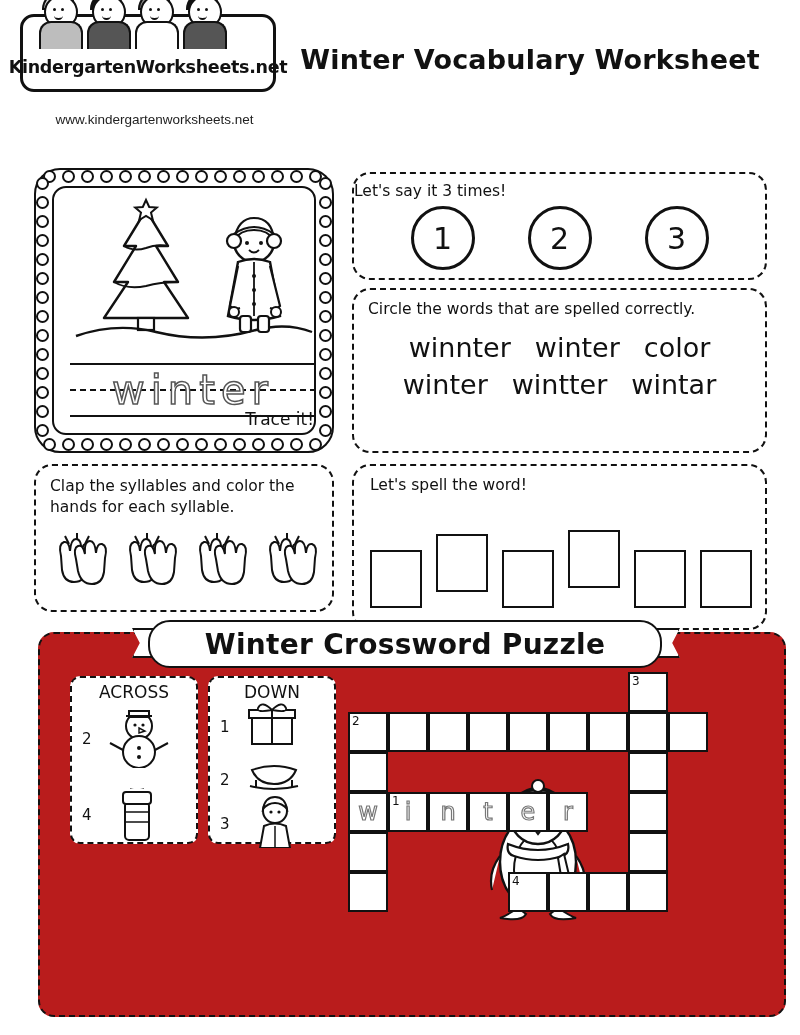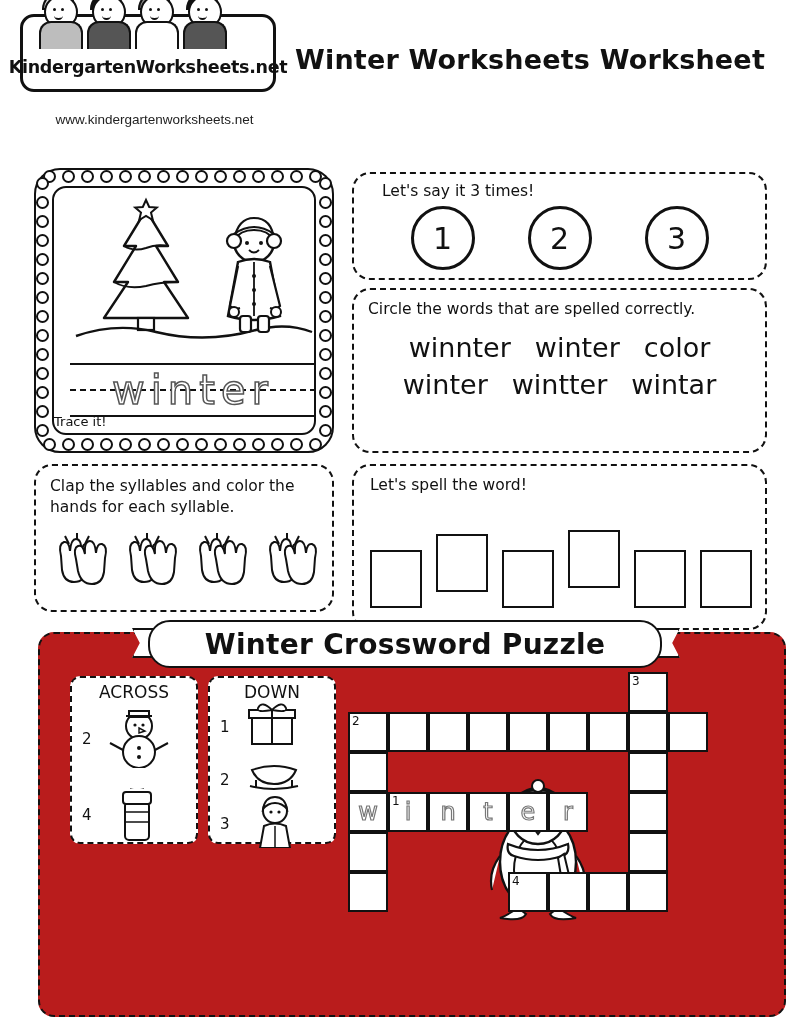--- a/index.html
+++ b/index.html
@@ -98,27 +98,27 @@
   .tree-scene{position:absolute;left:14px;top:8px;width:250px;height:160px;}
   .trace-lines{position:absolute;left:16px;top:175px;width:246px;height:54px;}
   .trace-lines .solid{position:absolute;left:0;width:100%;height:0;border-top:2px solid #111;}
   .trace-lines .dash{position:absolute;left:0;width:100%;height:0;border-top:2px dashed #111;}
   .trace-word{
     position:absolute;left:0;top:4px;width:100%;text-align:center;
     font-family:"DejaVu Sans", sans-serif;font-size:40px;letter-spacing:6px;
     color:#fff;-webkit-text-stroke:1.5px #555;
   }
   .trace-it{
-    position:absolute;left:0;bottom:4px;width:100%;text-align:left;
-    font-family:"DejaVu Sans", sans-serif;font-size:13px;color:#111;
+    position:absolute;left:0;bottom:4px;width:100%;text-align:right;
+    font-family:"DejaVu Sans", sans-serif;font-size:17px;color:#111;
   }
 
   
   .say3{left:352px;top:172px;width:415px;height:108px;}
-  .say3 .lbl{position:absolute;left:28px;top:8px;}
+  .say3 .lbl{position:absolute;left:0;top:8px;}
   .circles{position:absolute;left:0;top:32px;width:100%;display:flex;justify-content:space-around;padding:0 30px;box-sizing:border-box;}
   .num-circle{
     width:58px;height:58px;border:3px solid #111;border-radius:50%;
     display:flex;align-items:center;justify-content:center;
     font-family:"DejaVu Sans", sans-serif;font-size:30px;color:#111;background:#fff;
   }
 
   
   .spellbox{left:352px;top:288px;width:415px;height:165px;}
   .spellbox .lbl{position:absolute;left:14px;top:10px;font-size:15.5px;}
@@ -229,21 +229,21 @@
           <div class="body dark"></div>
         </div>
       </div>
       <div class="logo-text">
         <span>Kindergarten</span><span>Worksheets</span><span class="dotnet">.net</span>
       </div>
     </div>
   </div>
   <div class="site-url">www.kindergartenworksheets.net</div>
 
-  <div class="worksheet-title">Winter Worksheets Worksheet</div>
+  <div class="worksheet-title">Winter Vocabulary Worksheet</div>
 
   <div class="trace-outer">
     <div class="scallop-ring"></div>
     <div class="scallop-dots" id="scallopDots">
         <i style="left: 8.5px; top: 2px;"></i>
         <i style="left: 8.5px; top: 270px;"></i>
         <i style="left: 27.5px; top: 2px;"></i>
         <i style="left: 27.5px; top: 270px;"></i>
         <i style="left: 46.5px; top: 2px;"></i>
         <i style="left: 46.5px; top: 270px;"></i>

